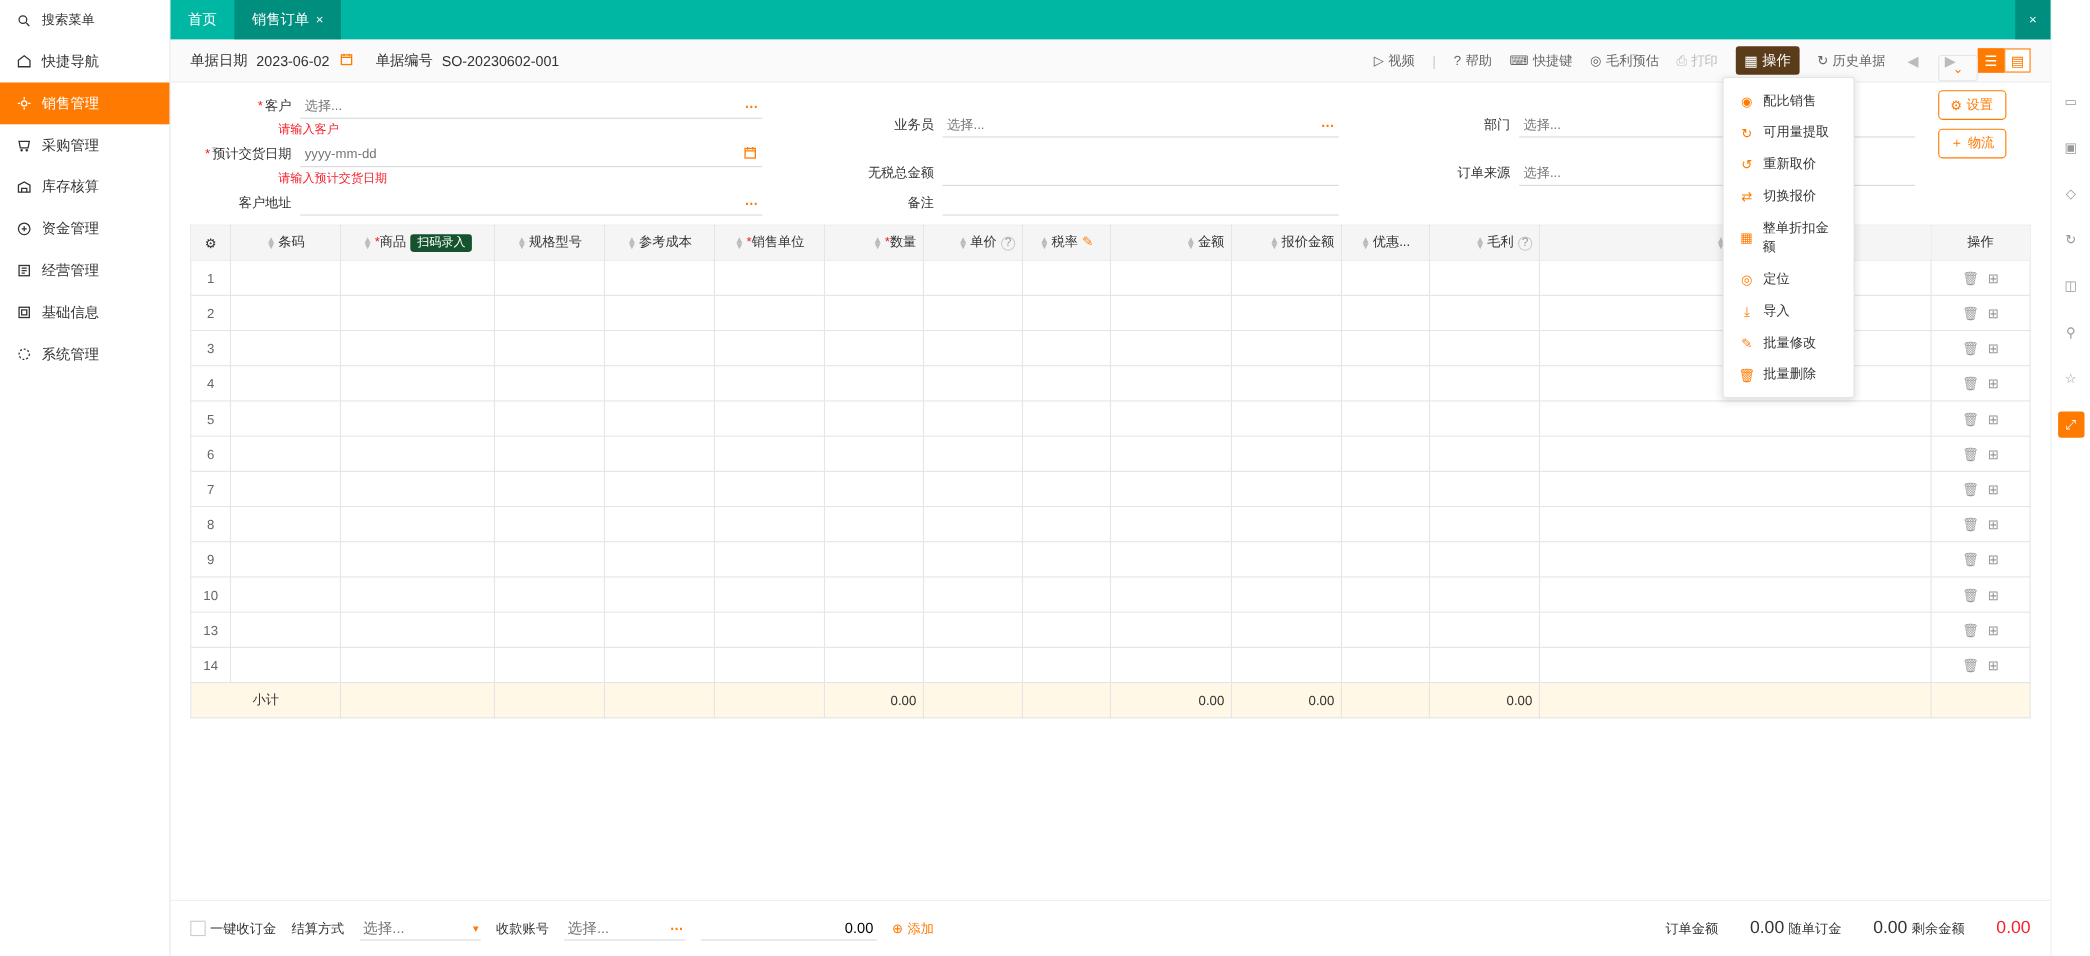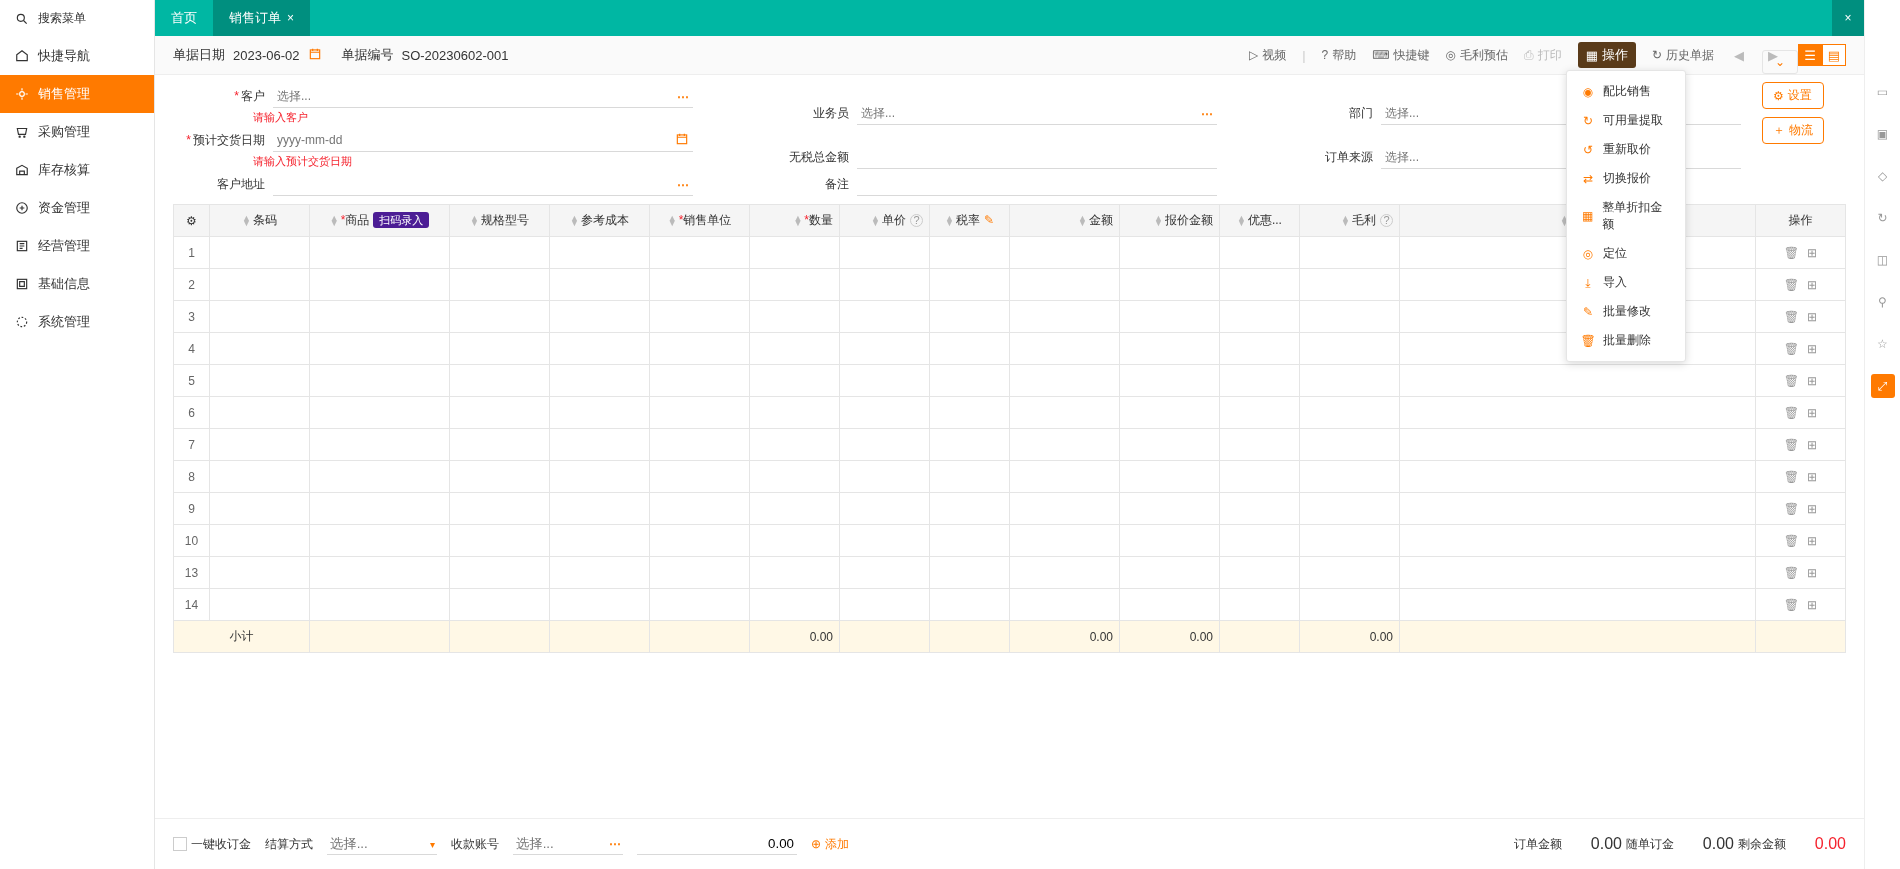--- a/index.html
+++ b/index.html
@@ -42,21 +42,21 @@
 .suffix-icon.cal { color:#ff7a00; }
 .field-error { color:#f5222d; font-size:11px; margin-left: 80px; margin-top:2px; }
 .table-wrap { padding: 0 18px; flex:1; overflow:auto; }
 table { border-collapse: collapse; width: 100%; table-layout: fixed; }
 th, td { border:1px solid #e5e5e5; height:32px; padding:0 6px; font-size:12px; }
 th { background:#f5f5f5; font-weight:normal; color:#333; position:relative; }
 th .sort { color:#bbb; font-size:9px; margin-right:2px; display:inline-flex; flex-direction:column; line-height:5px; vertical-align:middle; }
 th .req { color:#f5222d; }
 .row-num { text-align:center; color:#666; }
 .gear-th { width:36px; text-align:center; }
-.scan-btn { background:#4c1d95; color:#fff; border-radius:3px; padding:2px 6px; font-size:11px; margin-left:4px; }
+.scan-btn { background:#14532d; color:#fff; border-radius:3px; padding:2px 6px; font-size:11px; margin-left:4px; }
 .edit-ic { color:#ff7a00; margin-left:4px; cursor:pointer; }
 .subtotal-row td { background:#fff8e6; }
 .subtotal-row .right { text-align:right; font-weight:normal; }
 .ops-col { text-align:center; width:90px; }
 .ops-col .op-ic { color:#999; margin: 0 4px; cursor:pointer; display:inline-block; }
 .footer-bar { display:flex; align-items:center; padding: 14px 18px; gap: 14px; border-top:1px solid #eee; font-size:12px; }
 .footer-bar .right-summary { margin-left:auto; display:flex; flex-direction:row; gap:4px; align-items:flex-end; }
 .sum-line { display:flex; align-items:center; gap:10px; }
 .sum-label { color:#333; }
 .sum-val { font-size:16px; color:#333; min-width:50px; text-align:right; }

